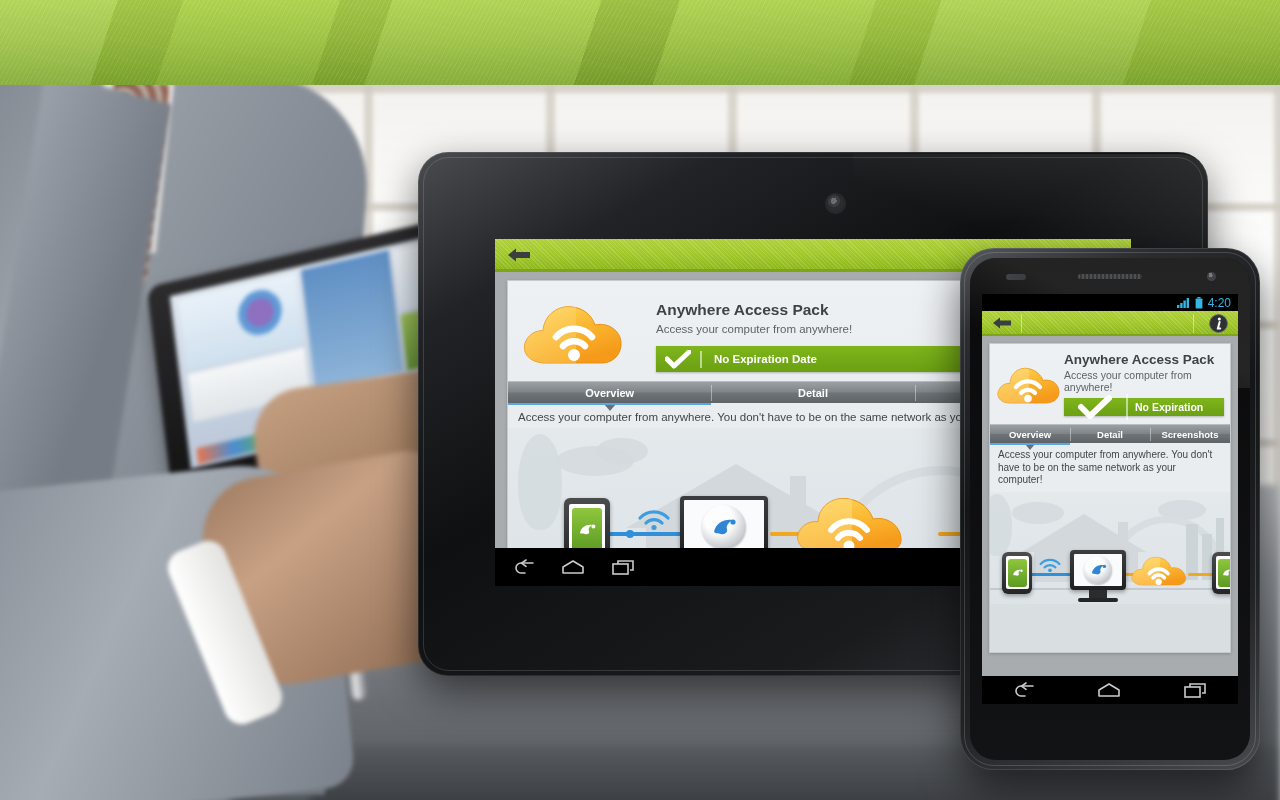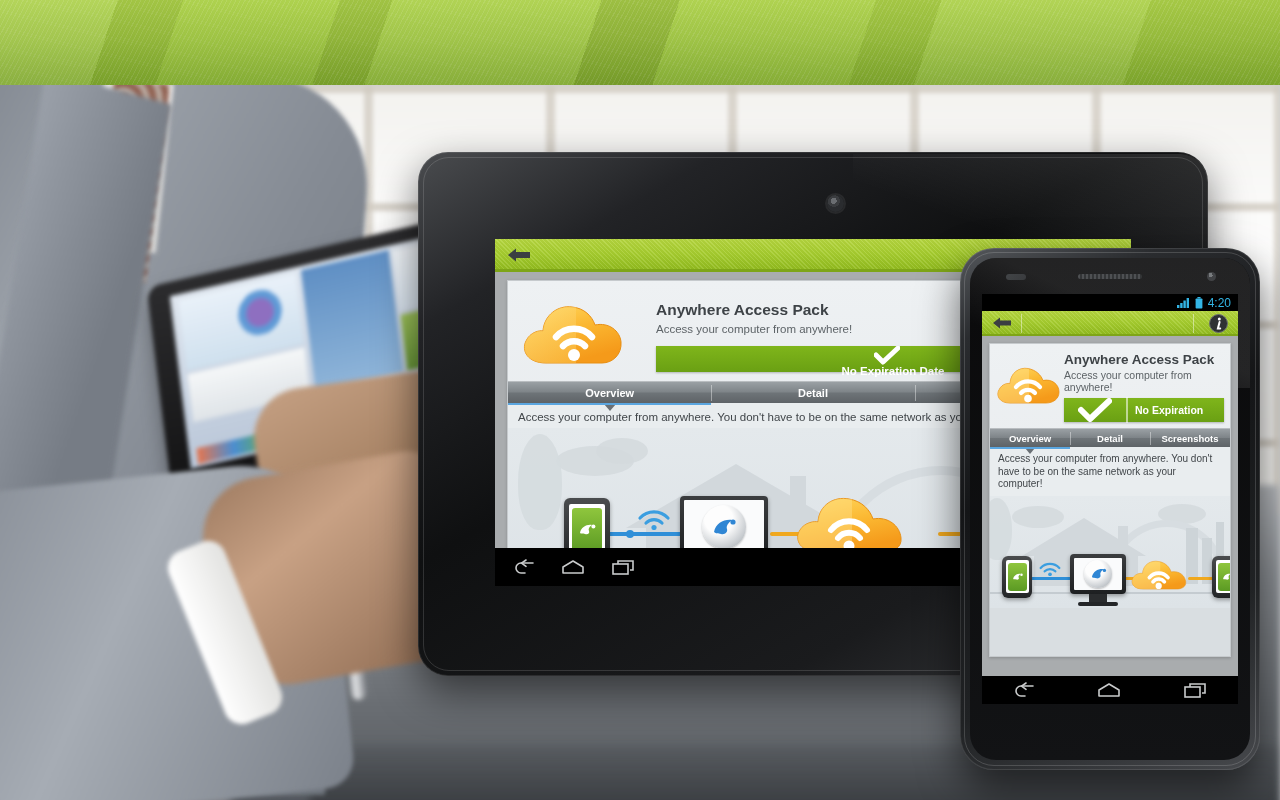--- a/index.html
+++ b/index.html
@@ -213,21 +213,20 @@
   .t-card-head{ display:flex; padding:10px 0 6px 8px; }
   .cloud-wrap-t{ width:126px; height:84px; position:relative; flex:none; }
   .t-head-text{ padding-left:14px; padding-top:10px; flex:1; }
   .t-title{ font-size:15.5px; font-weight:bold; color:#3e4347; }
   .t-sub{ font-size:11.5px; color:#5d6367; margin-top:4px; }
   .t-expbar{
     margin-top:11px; height:26px; width:100%;
     background:linear-gradient(to bottom,#7fb51b,#6aa013);
     display:flex; align-items:center;
     box-shadow:0 1px 2px rgba(0,0,0,.25);
-    flex-direction:column;
   }
   .check-t{ width:44px; display:flex; justify-content:center; }
   .exp-div{ width:2px; height:17px; background:rgba(255,255,255,.55); }
   .exp-label{ color:#fff; font-size:11.5px; font-weight:bold; padding-left:12px; }
 
   .t-tabs{
     display:flex; height:22px;
     background:linear-gradient(to bottom,#9aa0a4 0%,#7e8488 48%,#6e7478 52%,#5e6367 100%);
     border-top:1px solid #b9bdc0;
   }
@@ -383,21 +382,21 @@
   .ph-card{
     margin:0 7px; background:linear-gradient(to bottom,#eef1f3,#e4e8ea);
     border:1px solid #c6cacd; box-shadow:0 1px 3px rgba(0,0,0,.2);
   }
   .ph-card-head{ display:flex; padding:8px 6px 6px 4px; }
   .cloud-wrap-p{ width:66px;height:60px;position:relative;flex:none; margin-top:6px;}
   .ph-head-text{ flex:1; padding-left:4px; }
   .ph-title{ font-size:13.5px; font-weight:bold; color:#3e4347; }
   .ph-sub{ font-size:10.5px; color:#5d6367; line-height:12px; margin-top:2px; }
   .ph-expbar{
-    margin-top:5px; height:24px; display:flex; align-items:center;
+    margin-top:5px; height:18px; display:flex; align-items:center;
     background:linear-gradient(to bottom,#7fb51b,#6aa013);
     box-shadow:0 1px 2px rgba(0,0,0,.25);
   }
   .check-p{ width:62px; display:flex; justify-content:center; }
   .exp-div-p{ width:2px; height:26px; background:rgba(255,255,255,.55); }
   .exp-label-p{ color:#fff; font-size:10.5px; font-weight:bold; padding-left:7px; line-height:12px; }
   .ph-tabs{
     display:flex; height:19px;
     background:linear-gradient(to bottom,#9aa0a4 0%,#7e8488 48%,#6e7478 52%,#5e6367 100%);
     border-top:1px solid #b9bdc0;

